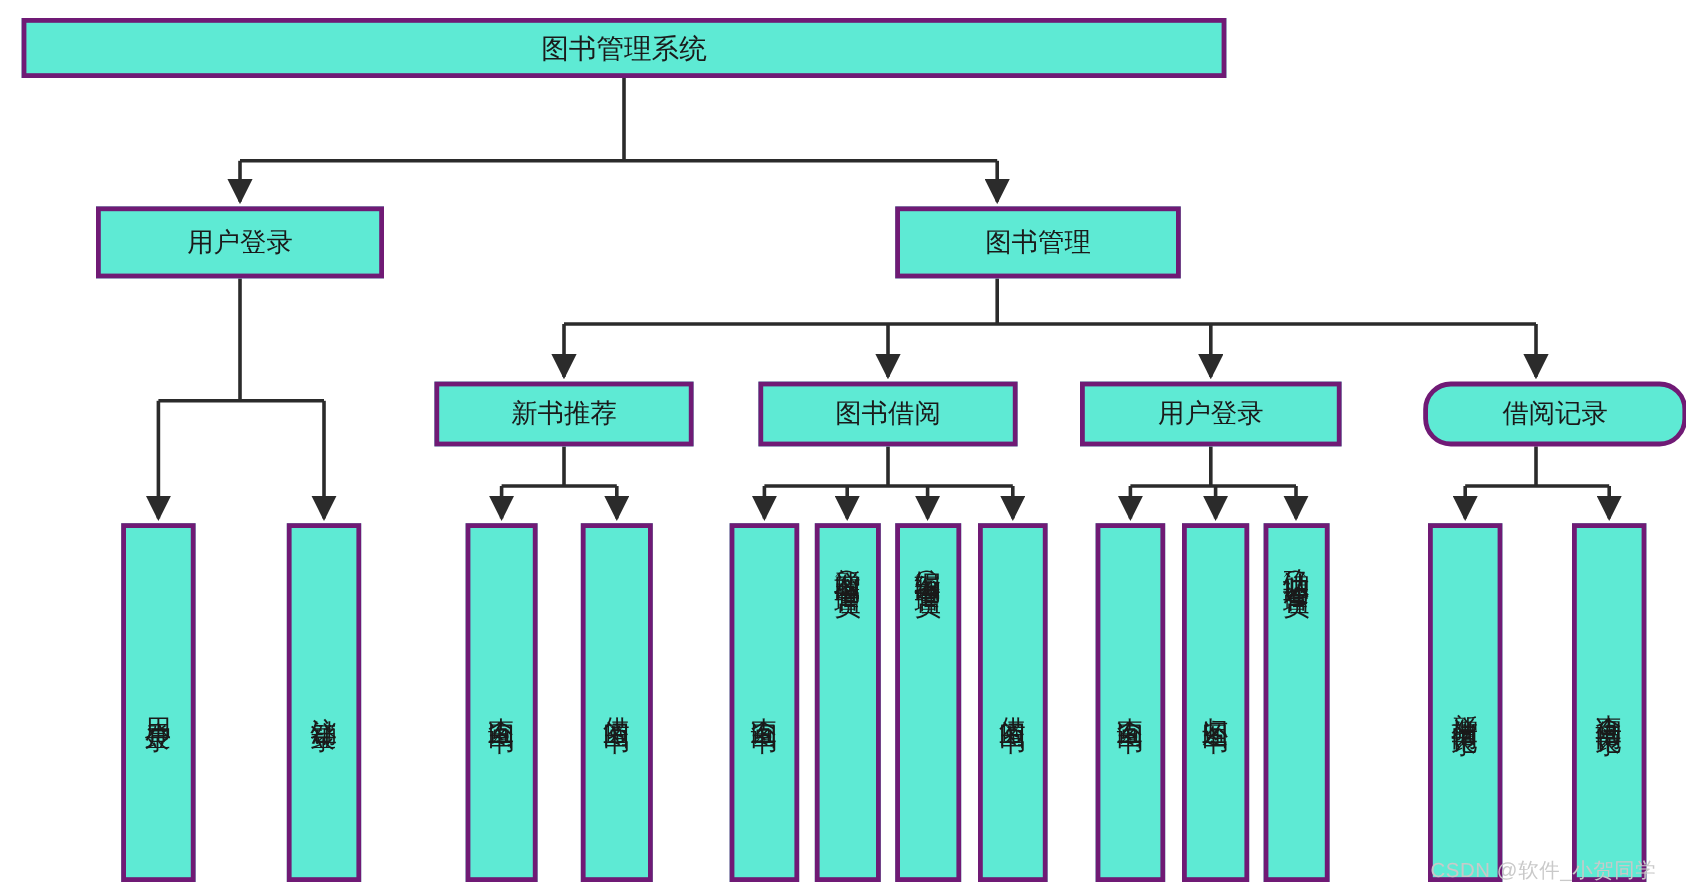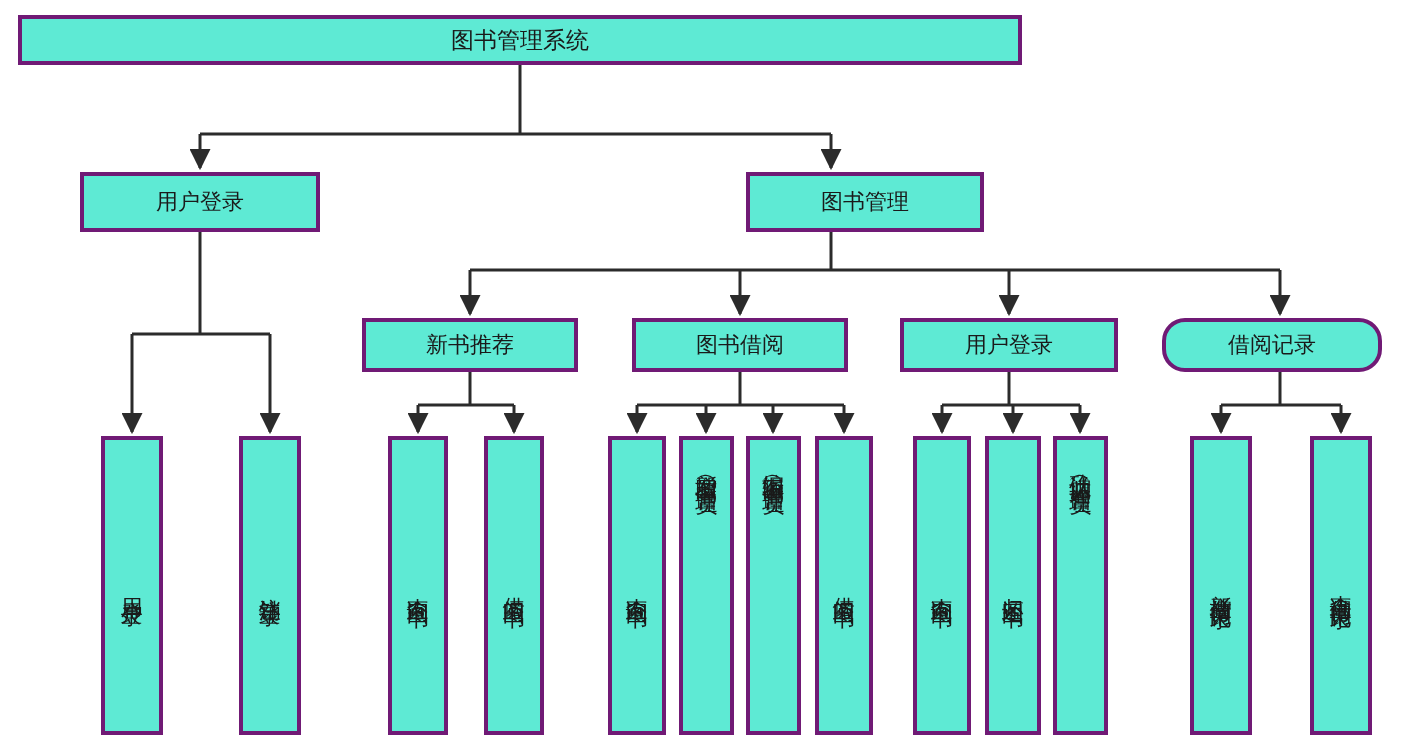--- a/index.html
+++ b/index.html
@@ -120,21 +120,21 @@
   <div id="level3-layer">
       <div class="node-box lvl3" style="left: 362px; top: 318px; width: 216px; height: 54px;">
         <span>新书推荐</span>
       </div>
       <div class="node-box lvl3" style="left: 632px; top: 318px; width: 216px; height: 54px;">
         <span>图书借阅</span>
       </div>
       <div class="node-box lvl3" style="left: 900px; top: 318px; width: 218px; height: 54px;">
         <span>用户登录</span>
       </div>
-      <div class="node-box lvl3" style="left: 1162px; top: 318px; width: 220px; height: 54px; border-radius: 23px;">
+      <div class="node-box lvl3" style="left: 1186px; top: 318px; width: 220px; height: 54px; border-radius: 23px;">
         <span>借阅记录</span>
       </div>
     </div>
   <div id="leaf-layer">
       <div class="node-box leaf center-text" style="left: 101px; top: 436px; width: 62px; height: 299px;">
         <span class="leaf-label">用户登录</span>
       </div>
       <div class="node-box leaf center-text" style="left: 239px; top: 436px; width: 62px; height: 299px;">
         <span class="leaf-label">注销登录</span>
       </div>
@@ -166,13 +166,14 @@
         <span class="leaf-label">确认归还（管理员）</span>
       </div>
       <div class="node-box leaf center-text" style="left: 1190px; top: 436px; width: 62px; height: 299px;">
         <span class="leaf-label">新增借阅记录</span>
       </div>
       <div class="node-box leaf center-text" style="left: 1310px; top: 436px; width: 62px; height: 299px;">
         <span class="leaf-label">查询借阅记录</span>
       </div>
     </div>
 
+  <div class="watermark">CSDN @软件_小贺同学</div>
 </div>
 
 </body></html>

